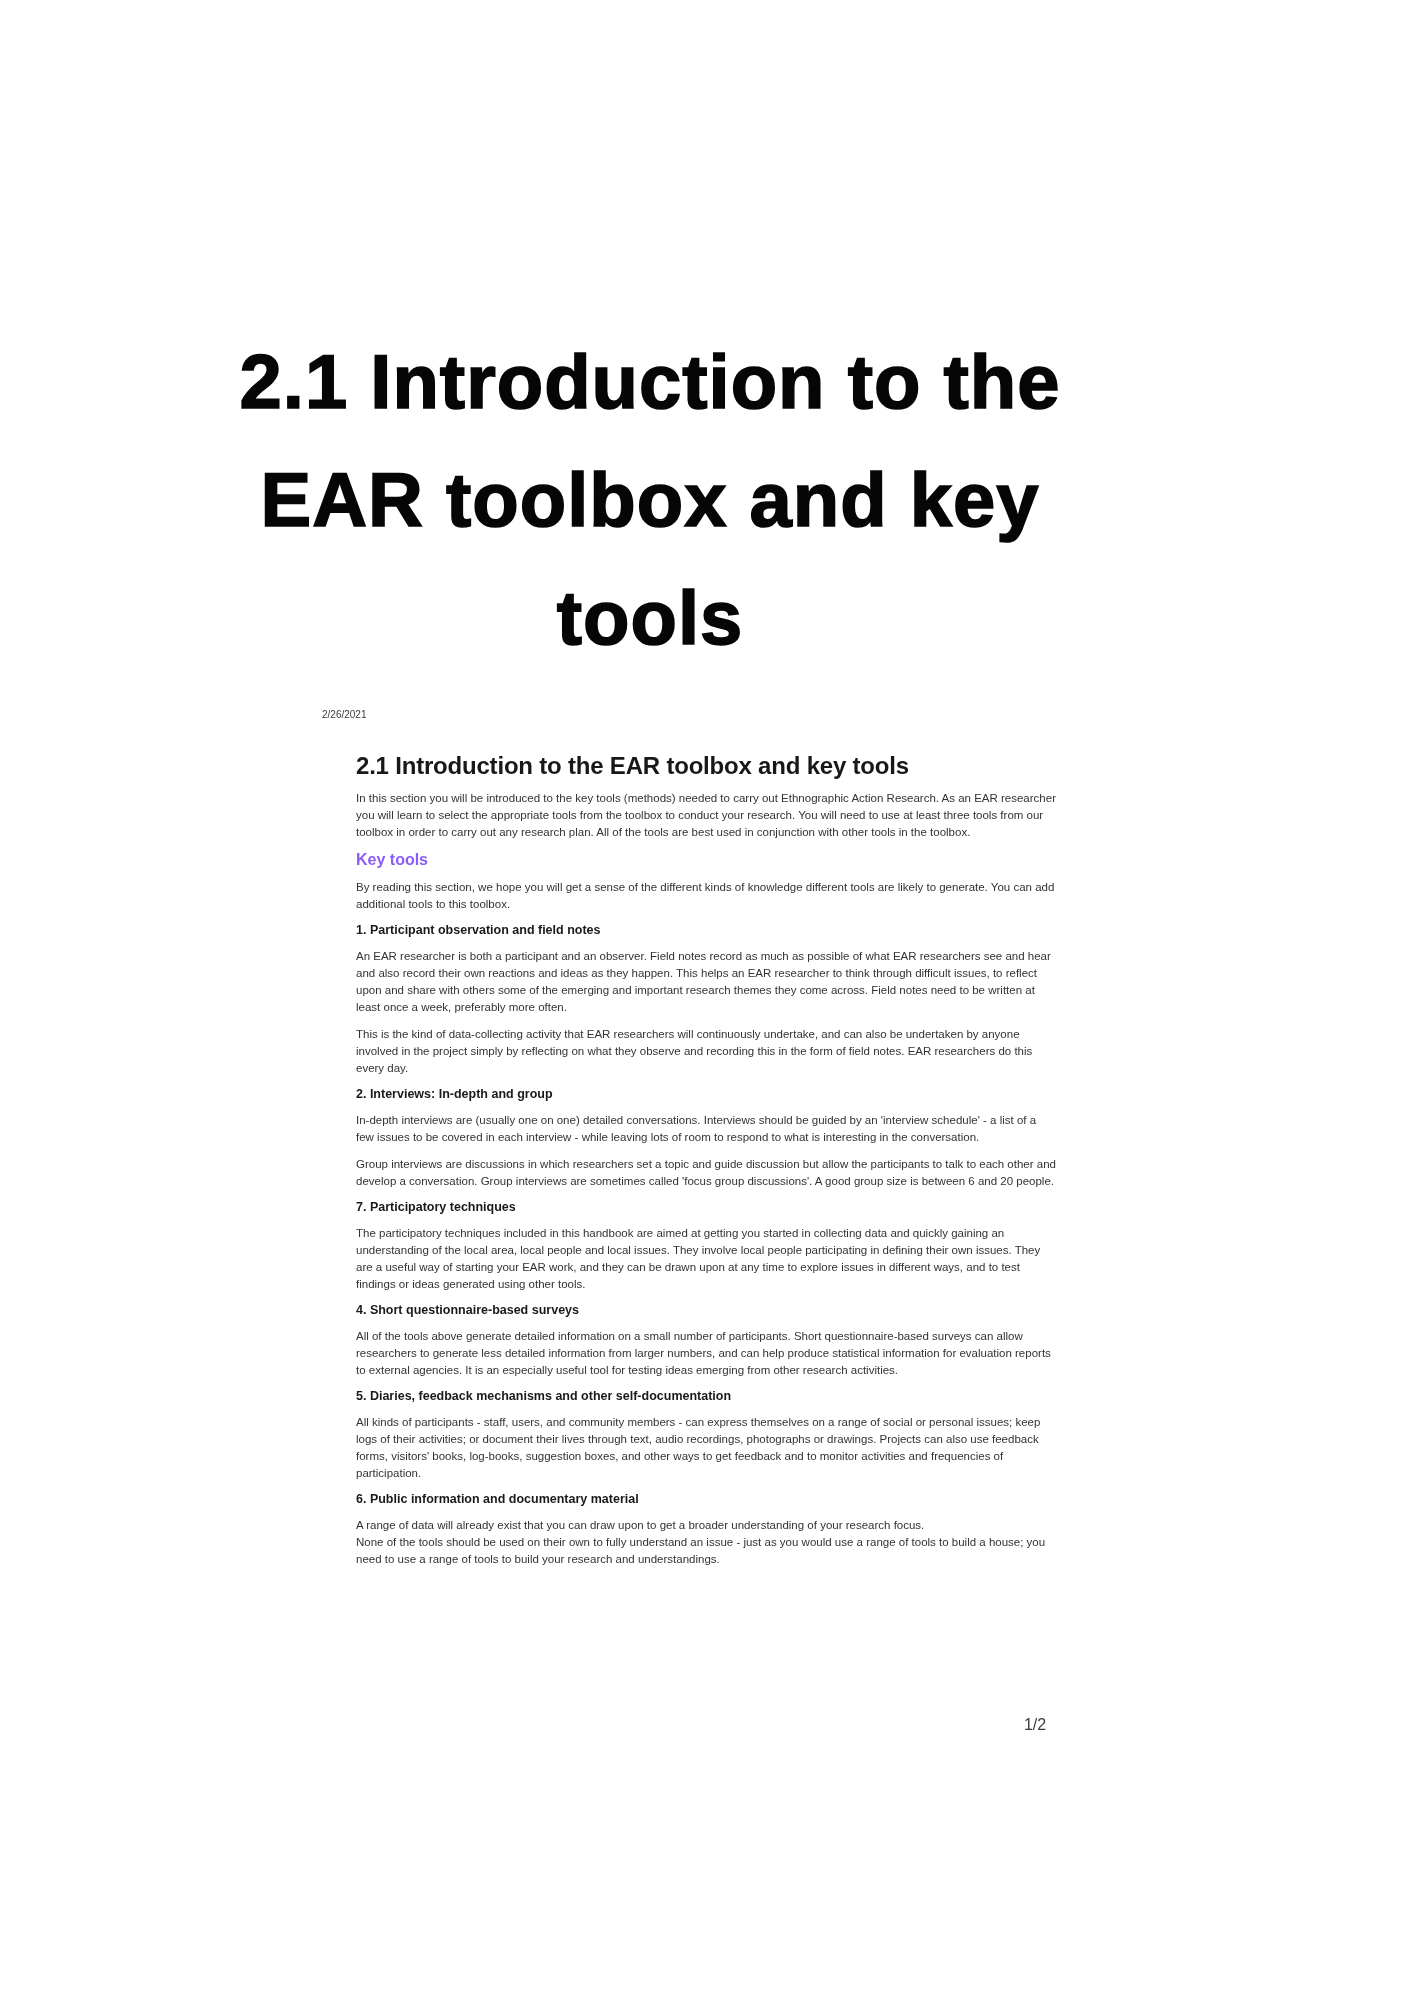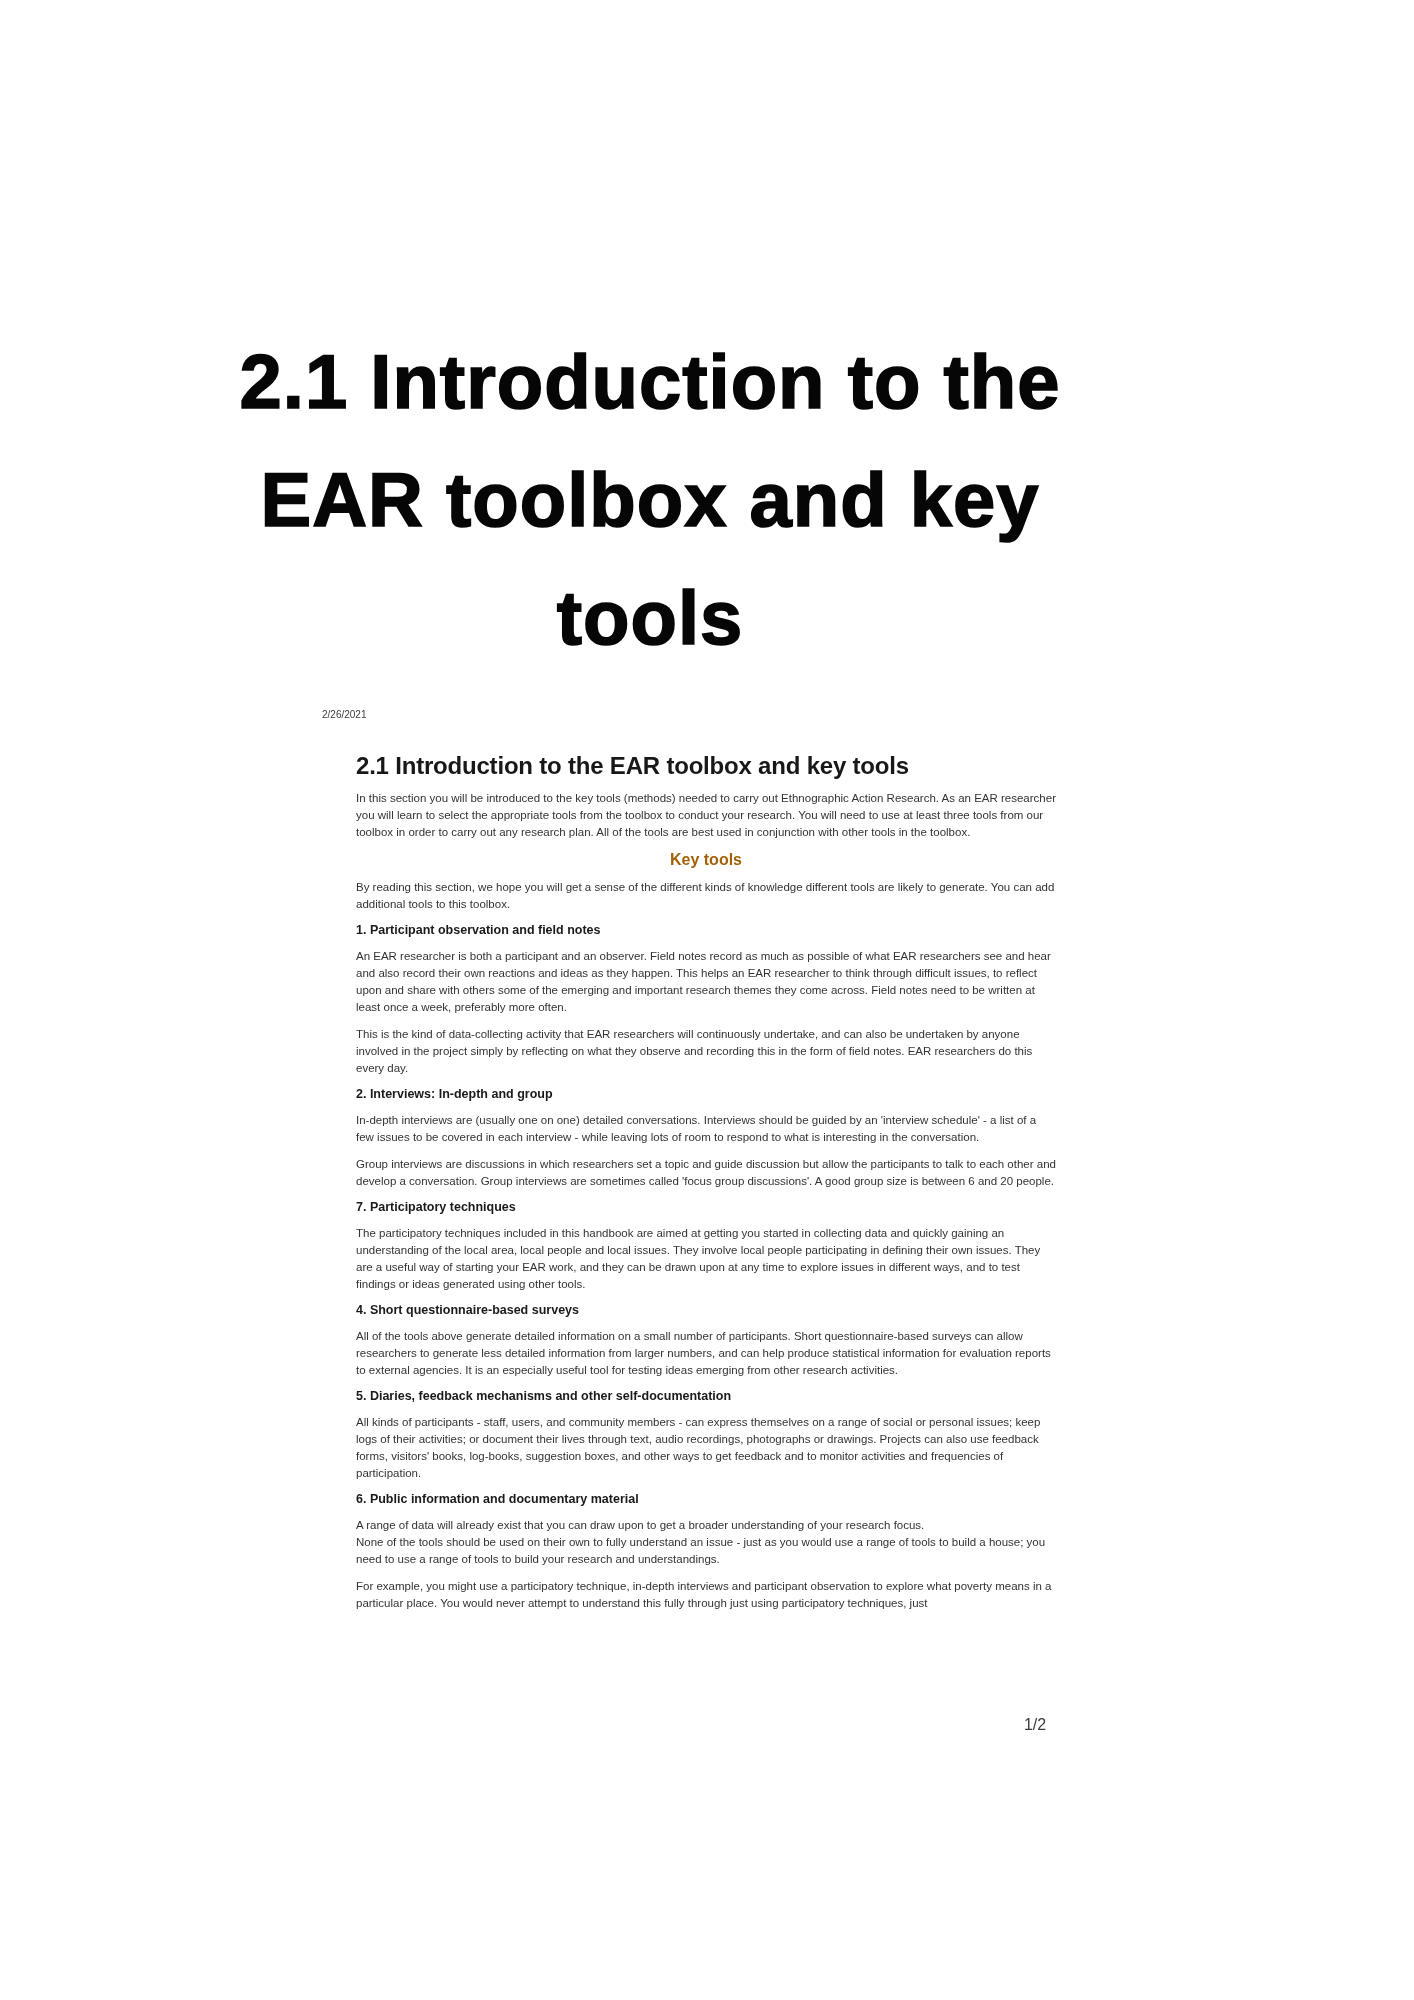--- a/index.html
+++ b/index.html
@@ -71,22 +71,21 @@
     font-size: 11.5px;
     line-height: 17px;
     white-space: pre-line;
     color: #333333;
   }
   .kt-heading {
     margin: 7px 0 10px 0;
     font-size: 16px;
     line-height: 18px;
     font-weight: 700;
-    color: #a16207;
-    text-align: center;
+    color: #8b5cf6;
   }
   .sec-heading {
     margin: 7px 0 10px 0;
     font-size: 12.5px;
     line-height: 15px;
     font-weight: 700;
     color: #1a1a1a;
   }
 </style>
 </head>
@@ -127,21 +126,20 @@
 
       <h4 class="sec-heading">4. Short questionnaire-based surveys</h4>
       <p>All of the tools above generate detailed information on a small number of participants. Short questionnaire-based surveys can allow researchers to generate less detailed information from larger numbers, and can help produce statistical information for evaluation reports to external agencies. It is an especially useful tool for testing ideas emerging from other research activities.</p>
 
       <h4 class="sec-heading">5. Diaries, feedback mechanisms and other self-documentation</h4>
       <p>All kinds of participants - staff, users, and community members - can express themselves on a range of social or personal issues; keep logs of their activities; or document their lives through text, audio recordings, photographs or drawings. Projects can also use feedback forms, visitors' books, log-books, suggestion boxes, and other ways to get feedback and to monitor activities and frequencies of participation.</p>
 
       <h4 class="sec-heading">6. Public information and documentary material</h4>
       <p>A range of data will already exist that you can draw upon to get a broader understanding of your research focus.
 None of the tools should be used on their own to fully understand an issue - just as you would use a range of tools to build a house; you need to use a range of tools to build your research and understandings.</p>
-      <p>For example, you might use a participatory technique, in-depth interviews and participant observation to explore what poverty means in a particular place. You would never attempt to understand this fully through just using participatory techniques, just</p>
 
     </div>
 
     <div class="doc-pagenum">1/2</div>
 
   </div>
 
 </div>
 
 </body></html>

